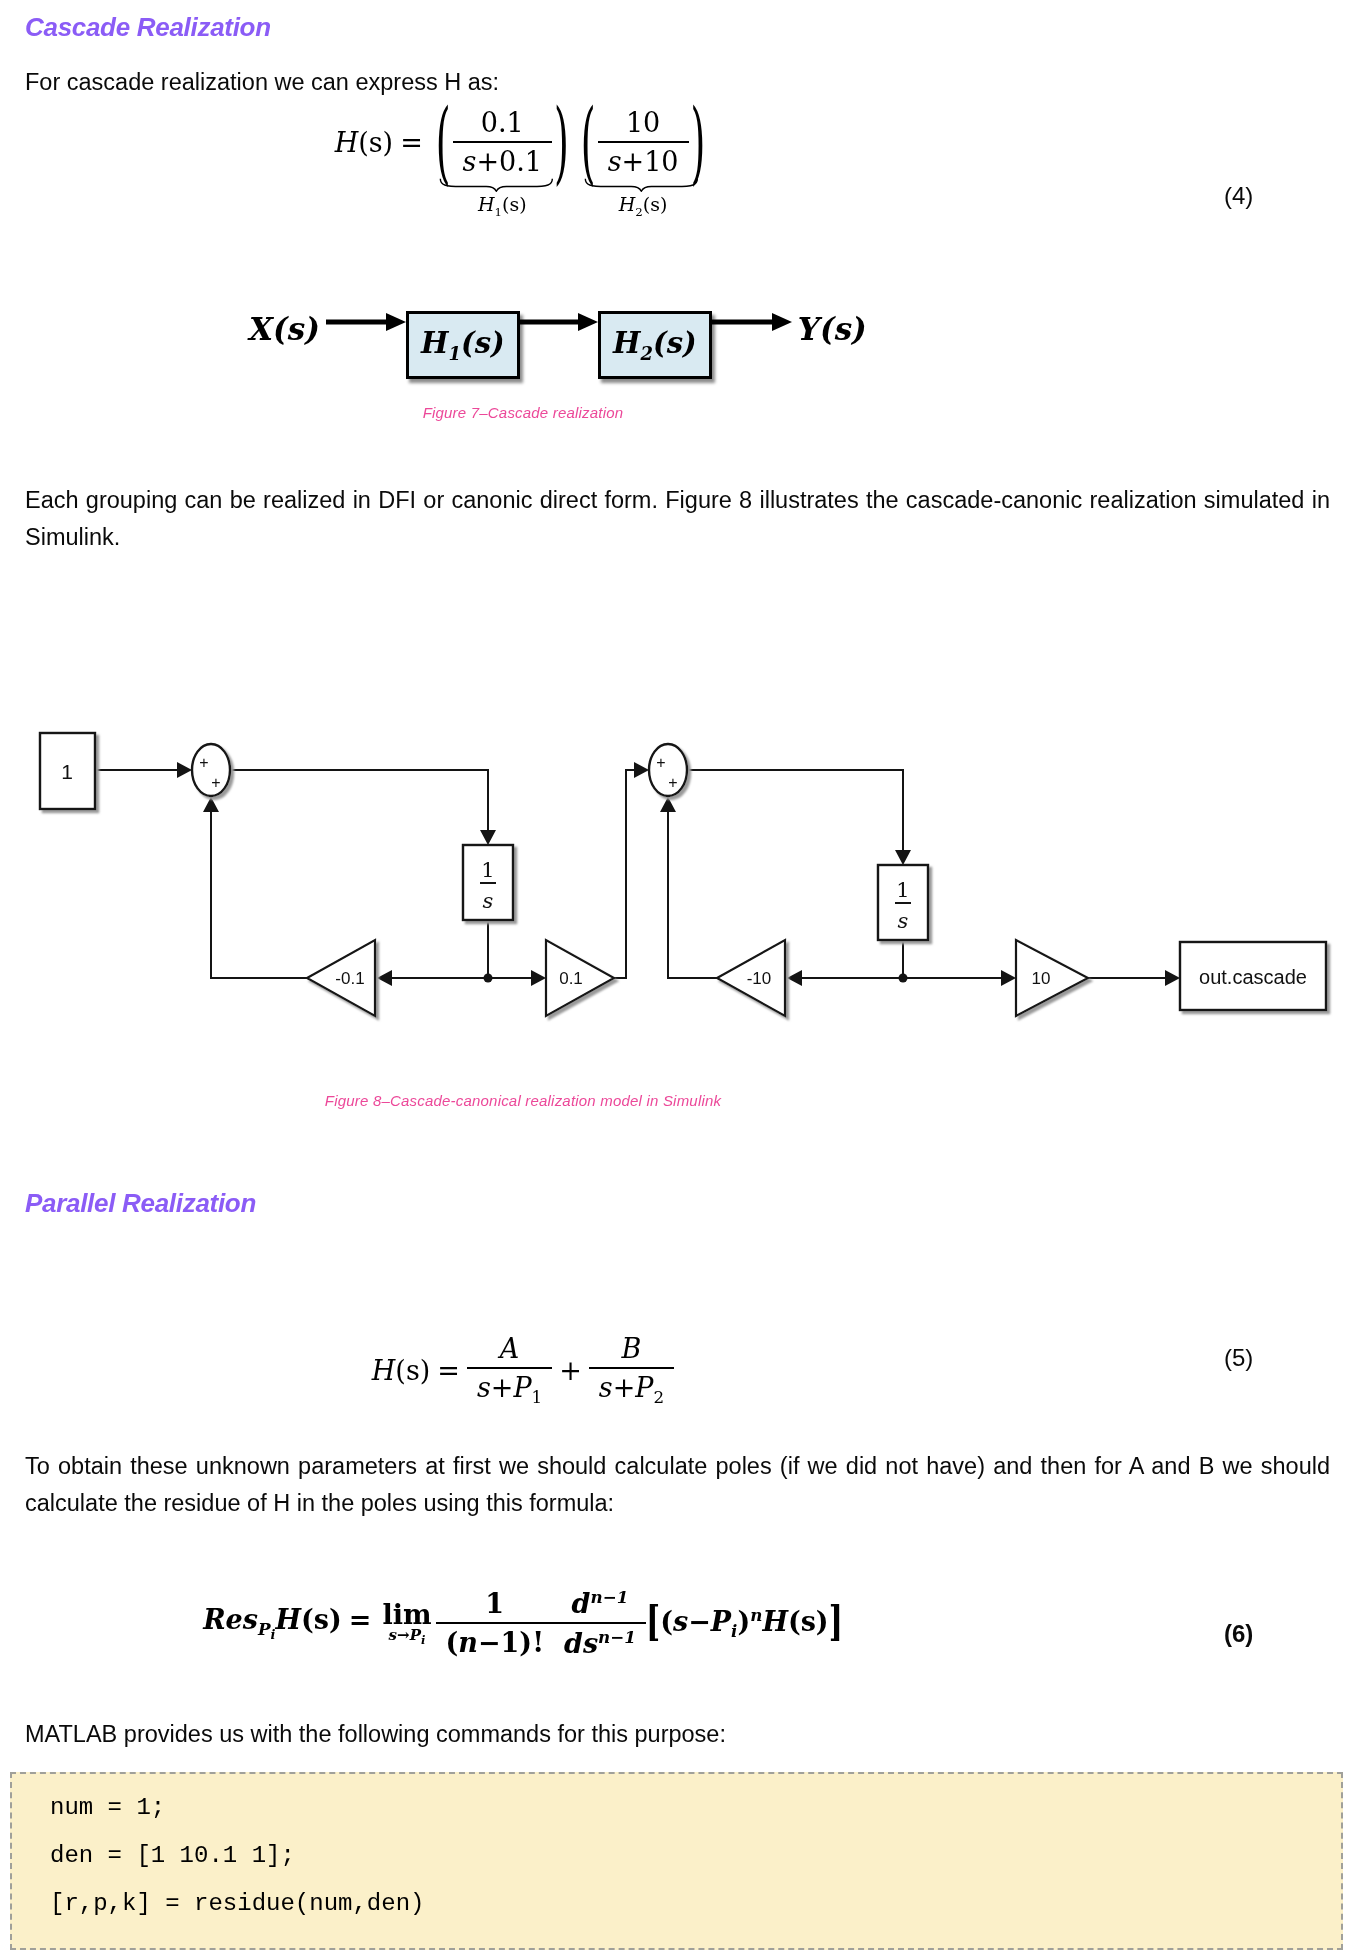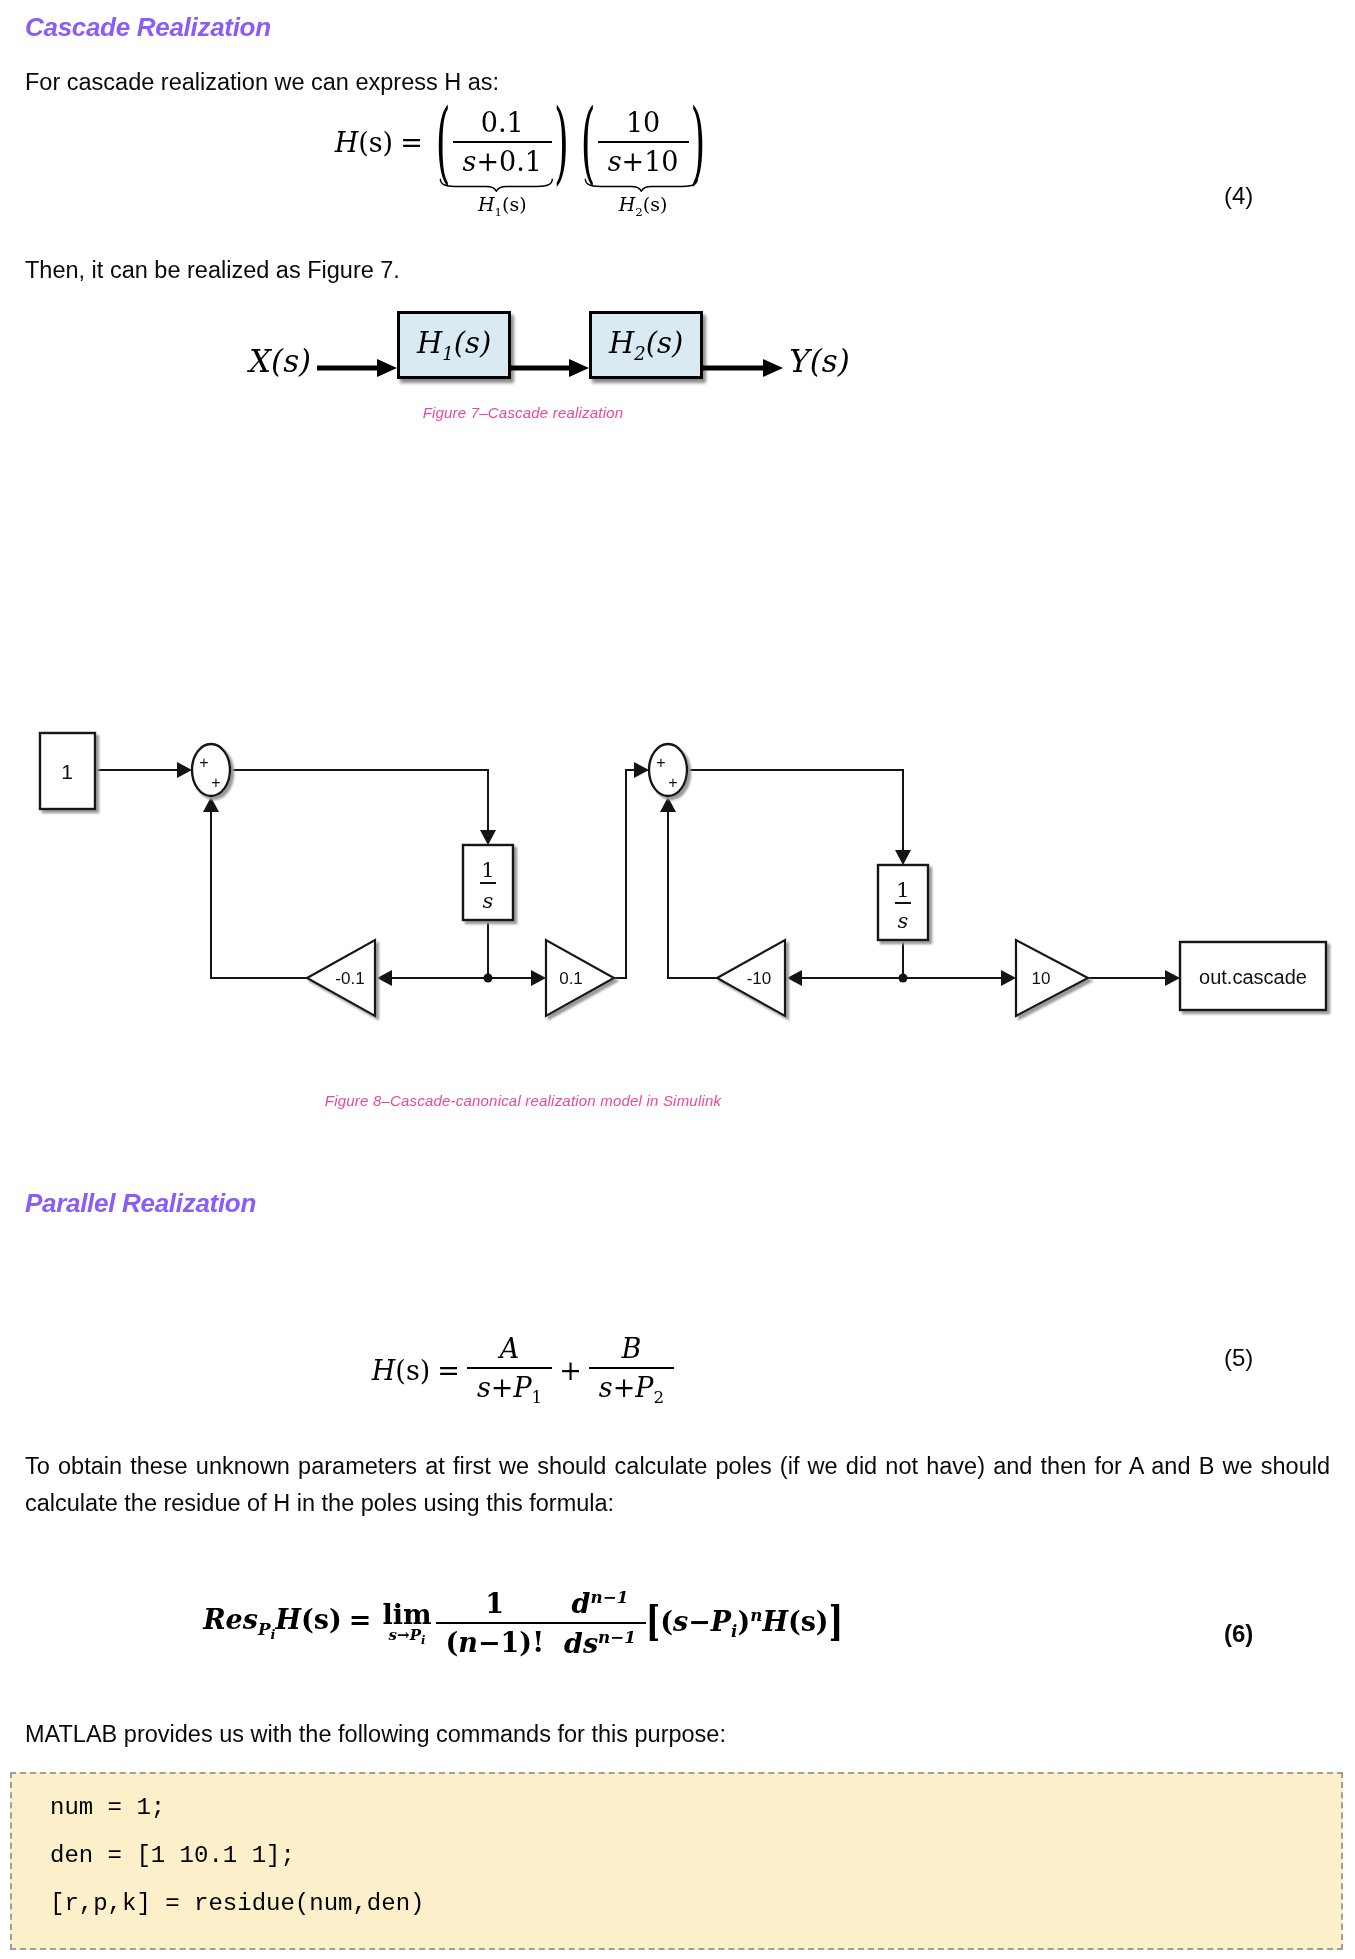--- a/index.html
+++ b/index.html
@@ -30,21 +30,21 @@
   .ubgroup{position:relative;display:inline-flex;align-items:center;margin:0 4px;}
   .ubrace{position:absolute;left:4px;right:4px;top:100%;height:14px;}
   .ublabel{position:absolute;top:calc(100% + 15px);left:0;right:0;text-align:center;
            font-size:19px;font-family:"DejaVu Serif",serif;}
   .limblk{display:inline-block;text-align:center;vertical-align:middle;margin:0 4px;}
   .limsub{display:block;font-size:15px;margin-top:-4px;}
   .ssub{font-size:0.62em;}
   .sssub{font-size:0.78em;}
 
   
-  #fig7{position:absolute;display:flex;align-items:flex-end;}
+  #fig7{position:absolute;display:flex;align-items:flex-start;font-weight:bold;}
   .f7label{font-family:"DejaVu Serif",serif;font-style:italic;font-size:31px;margin:0 6px;}
   .f7box{width:108px;height:62px;background:#d9eaf2;border:3px solid #000;
          box-shadow:3px 4px 3px rgba(0,0,0,0.45);
          display:flex;align-items:center;justify-content:center;
          font-family:"DejaVu Serif",serif;font-style:italic;font-size:29px;}
   .caption{position:absolute;width:1046px;text-align:center;font-style:italic;
            font-size:15px;color:#ec4899;letter-spacing:0.2px;}
 
   
   #fig8{position:absolute;left:0;top:580px;}
@@ -95,21 +95,20 @@
         <span class="bigparen">)</span>
         <svg class="ubrace" viewBox="0 0 150 18" preserveAspectRatio="none">
           <path d="M3,1 C3,9 9,11 30,11 L62,11 C70,11 73,13 75,17 C77,13 80,11 88,11 L120,11 C141,11 147,9 147,1" fill="none" stroke="#000" stroke-width="1.8"></path>
         </svg>
         <span class="ublabel"><i>H</i><sub>2</sub><span>(s)</span></span>
       </span>
     </div>
     <div class="eqnum" style="top:76px;">(4)</div>
   </div>
 
-  <div class="para" style="top:252px;">Then, it can be realized as Figure 7.</div>
 
   <div id="fig7" style="left:243px;top:311px;">
     <span class="f7label">X(s)</span>
     <svg width="80" height="22">
       <line x1="0" y1="11" x2="60" y2="11" stroke="#000" stroke-width="5"></line>
       <polygon points="60,2 60,20 80,11" fill="#000"></polygon>
     </svg>
     <div class="f7box">
       <span><i>H</i><sub>1</sub><span>(s)</span></span>
     </div>
@@ -122,20 +121,21 @@
     </div>
     <svg width="80" height="22">
       <line x1="0" y1="11" x2="60" y2="11" stroke="#000" stroke-width="5"></line>
       <polygon points="60,2 60,20 80,11" fill="#000"></polygon>
     </svg>
     <span class="f7label">Y(s)</span>
   </div>
 
   <div class="caption" style="top:404px;">Figure 7–Cascade realization</div>
 
+  <div class="para" style="top:482px;">Each grouping can be realized in DFI or canonic direct form. Figure 8 illustrates the cascade-canonic realization simulated in Simulink.</div>
 
   <svg id="fig8" width="1355" height="470" viewBox="0 0 1355 470">
     <defs>
       <filter id="bsh" x="-20%" y="-20%" width="150%" height="150%">
         <feDropShadow dx="3" dy="3" stdDeviation="0.8" flood-color="#9a9a9a"></feDropShadow>
       </filter>
     </defs>
 
     <g stroke="#141414" stroke-width="2" fill="none">
       <line x1="95" y1="190" x2="179" y2="190"></line>

